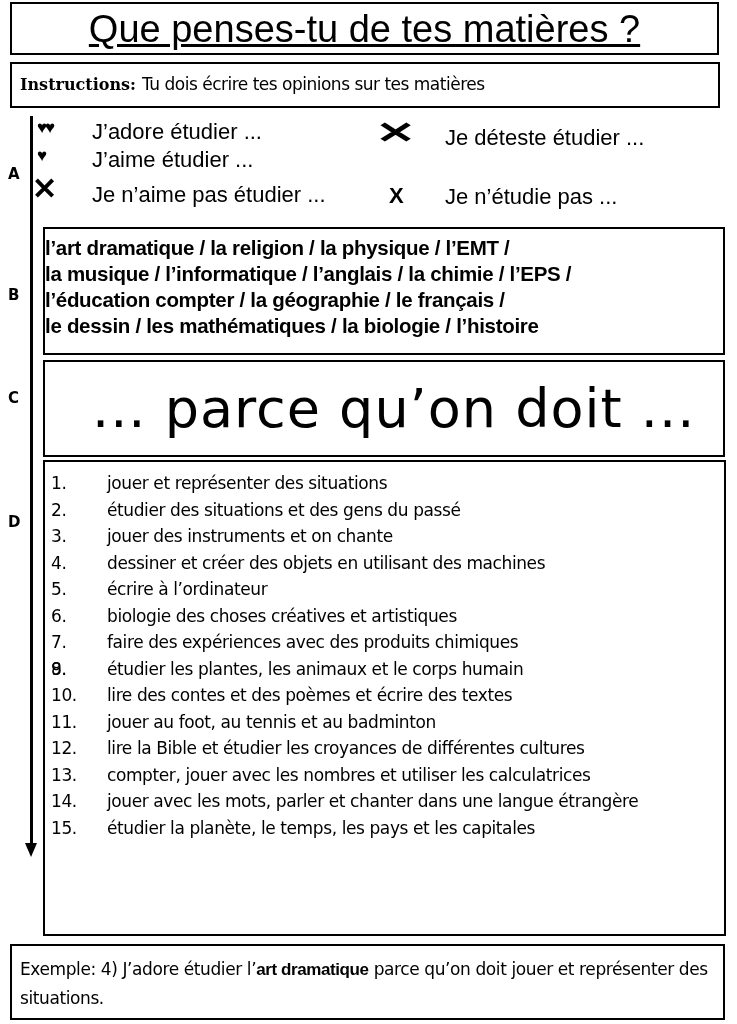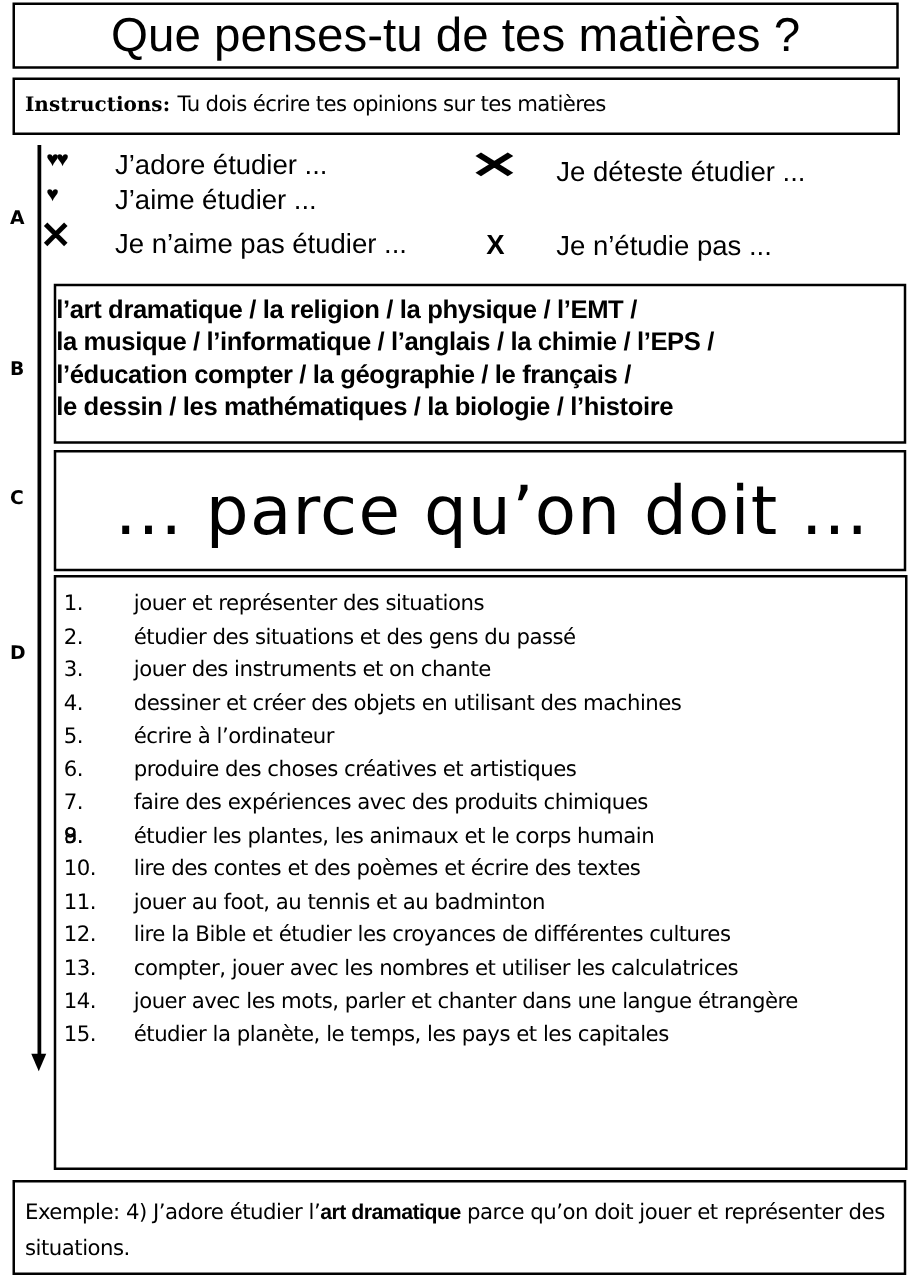--- a/index.html
+++ b/index.html
@@ -1,19 +1,19 @@
 <!DOCTYPE html>
 <html><head>
 <meta charset="utf-8">
 <style>
   html, body { margin:0; padding:0; background:#ffffff; }
   body { width:737px; height:1024px; position:relative; overflow:hidden; color:#000; font-family:"Liberation Sans", sans-serif; }
   .box { position:absolute; border:2px solid #000; box-sizing:border-box; background:#fff; }
   #title-box { left:10px; top:2px; width:709px; height:53px; }
-  #title { position:absolute; left:0; right:0; top:2px; text-align:center; font-size:38px; line-height:46px; }
+  #title { position:absolute; left:0; right:0; top:2px; text-align:center; font-size:38px; line-height:46px;text-decoration:underline; }
   #instr-box { left:10px; top:62px; width:710px; height:46px; }
   #instr { position:absolute; left:8px; top:10px; font-size:17px; font-family:"DejaVu Sans", sans-serif; letter-spacing:-0.5px; }
   #instr b { font-family:"DejaVu Serif", serif; font-weight:900; font-size:16px; margin-right:6px; letter-spacing:0; }
   #vline { position:absolute; left:30px; top:116px; width:3px; height:730px; background:#000; }
   #arrowhead { position:absolute; left:25px; top:843px; width:0; height:0; border-left:6px solid transparent; border-right:6px solid transparent; border-top:14px solid #000; }
   .sect-label { position:absolute; left:8px; font-weight:bold; font-size:15px; font-family:"DejaVu Sans", sans-serif; }
   .legend-row { position:absolute; font-size:22px; line-height:26px; }
   .legend-icon { position:absolute; font-weight:bold; }
   #subj-box { left:43px; top:227px; width:682px; height:128px; }
   #subj { position:absolute; left:0; right:0; top:6px; font-weight:bold; font-size:20.5px; line-height:26px; letter-spacing:-0.3px; }
@@ -76,21 +76,21 @@
   <div id="parce">... parce qu’on doit ...</div>
 </div>
 
 <div class="box" id="list-box">
   <ul id="list">
     <li><span class="num">1.</span><span>jouer et représenter des situations</span></li>
     <li><span class="num">2.</span><span>étudier des situations et des gens du passé</span></li>
     <li><span class="num">3.</span><span>jouer des instruments et on chante</span></li>
     <li><span class="num">4.</span><span>dessiner et créer des objets en utilisant des machines</span></li>
     <li><span class="num">5.</span><span>écrire à l’ordinateur</span></li>
-    <li><span class="num">6.</span><span>produire des choses créatives et artistiques</span></li>
+    <li><span class="num">6.</span><span>biologie des choses créatives et artistiques</span></li>
     <li><span class="num">7.</span><span>faire des expériences avec des produits chimiques</span></li>
     <li><span class="num">8.</span></li>
     <li><span class="num">9.</span><span>étudier les plantes, les animaux et le corps humain</span></li>
     <li><span class="num">10.</span><span>lire des contes et des poèmes et écrire des textes</span></li>
     <li><span class="num">11.</span><span>jouer au foot, au tennis et au badminton</span></li>
     <li><span class="num">12.</span><span>lire la Bible et étudier les croyances de différentes cultures</span></li>
     <li><span class="num">13.</span><span>compter, jouer avec les nombres et utiliser les calculatrices</span></li>
     <li style="width:560px"><span class="num">14.</span><span>jouer avec les mots, parler et chanter dans une langue étrangère</span></li>
     <li><span class="num">15.</span><span>étudier la planète, le temps, les pays et les capitales</span></li>
   </ul>

